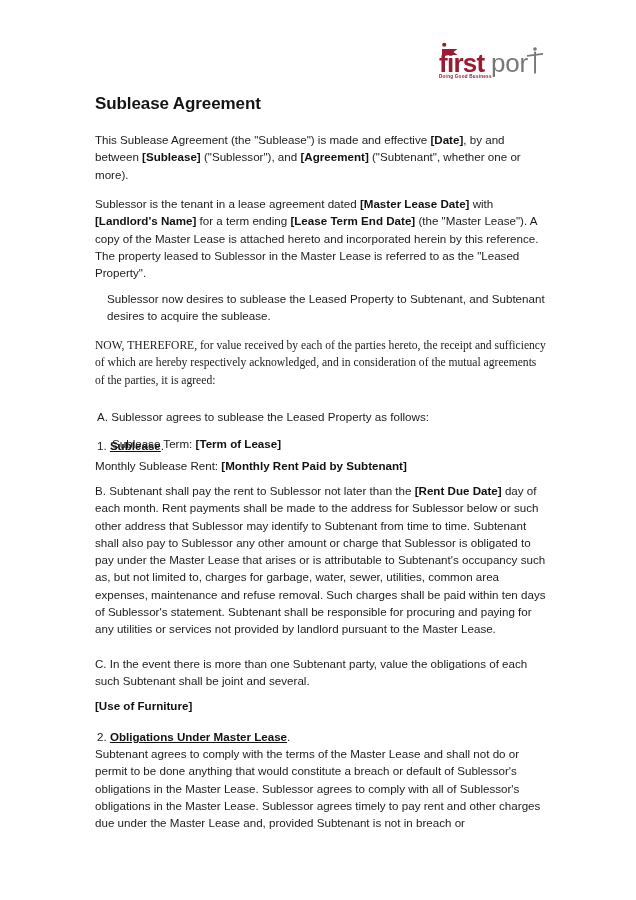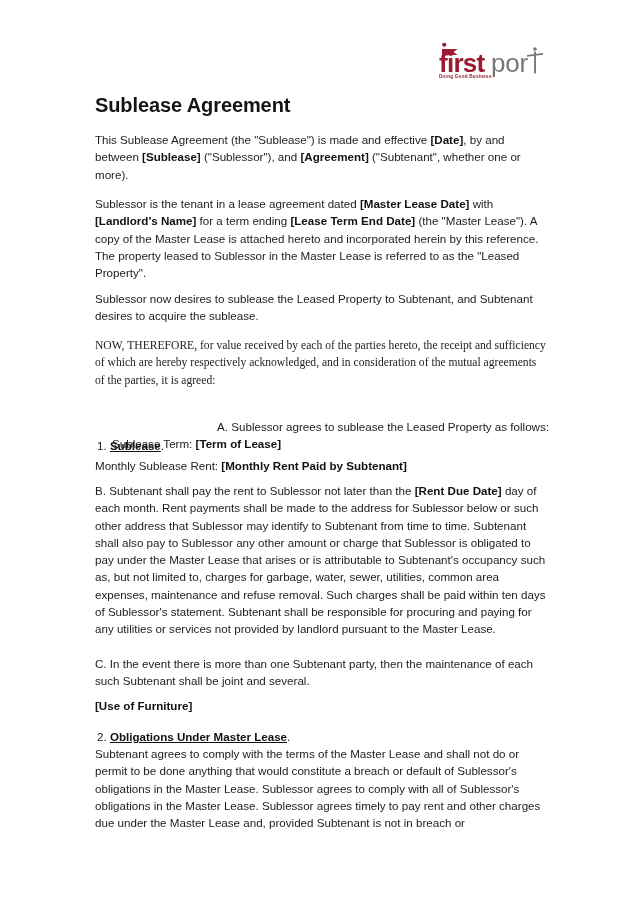--- a/index.html
+++ b/index.html
@@ -50,21 +50,21 @@
   }
 
   
   .doc {
     position: absolute;
     left: 95px;
     top: 0;
     width: 452px;
   }
   .doc-title {
-    font-size: 20px;
+    font-size: 17px;
     font-weight: bold;
     color: #141414;
     letter-spacing: -0.1px;
     position: absolute;
     top: 94px;
     left: 0;
     white-space: nowrap;
   }
   .body-text {
     position: absolute;
@@ -105,35 +105,35 @@
   </div>
 
   <div class="doc">
 
     <div class="doc-title">Sublease Agreement</div>
 
     <div class="body-text" style="top:131px;">This Sublease Agreement (the "Sublease") is made and effective <b>[Date]</b>, by and between <b>[Sublease]</b> ("Sublessor"), and <b>[Agreement]</b> ("Subtenant", whether one or more).</div>
 
     <div class="body-text" style="top:195px;">Sublessor is the tenant in a lease agreement dated <b>[Master Lease Date]</b> with <b>[Landlord's Name]</b> for a term ending <b>[Lease Term End Date]</b> (the "Master Lease"). A copy of the Master Lease is attached hereto and incorporated herein by this reference.  The property leased to Sublessor in the Master Lease is referred to as the "Leased Property".</div>
 
-    <div class="body-text" style="top:290px;">Sublessor now desires to sublease the Leased Property to Subtenant, and Subtenant desires to acquire the sublease.</div>
+    <div class="body-text" style="top:290px;margin-left:12px;">Sublessor now desires to sublease the Leased Property to Subtenant, and Subtenant desires to acquire the sublease.</div>
 
     <div class="body-text" style="top:337px;font-family:Liberation Serif, serif;">NOW, THEREFORE, for value received by each of the parties hereto, the receipt and sufficiency of which are hereby respectively acknowledged, and in consideration of the mutual agreements of the parties, it is agreed:</div>
 
     <div class="body-text indent-item" style="top:401px;margin-top:36px;">1.  <b><u>Sublease</u></b>.</div>
 
-    <div class="body-text indent-item" style="top:418px;text-align:right;">A.  Sublessor agrees to sublease the Leased Property as follows:</div>
+    <div class="body-text indent-item" style="top:408px;">A.  Sublessor agrees to sublease the Leased Property as follows:</div>
 
     <div class="body-text" style="top:435px;margin-left:17px;">Sublease Term:  <b>[Term of Lease]</b></div>
 
     <div class="body-text" style="top:457px;">Monthly Sublease Rent:  <b>[Monthly Rent Paid by Subtenant]</b></div>
 
     <div class="body-text" style="top:482px;">B.  Subtenant shall pay the rent to Sublessor not later than the <b>[Rent Due Date]</b> day of each month.  Rent payments shall be made to the address for Sublessor below or such other address that Sublessor may identify to Subtenant from time to time.  Subtenant shall also pay to Sublessor any other amount or charge that Sublessor is obligated to pay under the Master Lease that arises or is attributable to Subtenant's occupancy such as, but not limited to, charges for garbage, water, sewer, utilities, common area expenses, maintenance and refuse removal.  Such charges shall be paid within ten days of Sublessor's statement.  Subtenant shall be responsible for procuring and paying for any utilities or services not provided by landlord pursuant to the Master Lease.</div>
 
-    <div class="body-text" style="top:655px;">C.  In the event there is more than one Subtenant party, then the maintenance of each such Subtenant shall be joint and several.</div>
+    <div class="body-text" style="top:655px;">C.  In the event there is more than one Subtenant party, value the obligations of each such Subtenant shall be joint and several.</div>
 
     <div class="body-text" style="top:697px;"><b>[Use of Furniture]</b></div>
 
     <div class="body-text indent-item" style="top:728px;">2.  <b><u>Obligations Under Master Lease</u></b>.</div>
 
     <div class="body-text" style="top:745px;">Subtenant agrees to comply with the terms of the Master Lease and shall not do or permit to be done anything that would constitute a breach or default of Sublessor's obligations in the Master Lease.  Sublessor agrees to comply with all of Sublessor's obligations in the Master Lease.  Sublessor agrees timely to pay rent and other charges due under the Master Lease and, provided Subtenant is not in breach or</div>
 
   </div>
 </div>
 

